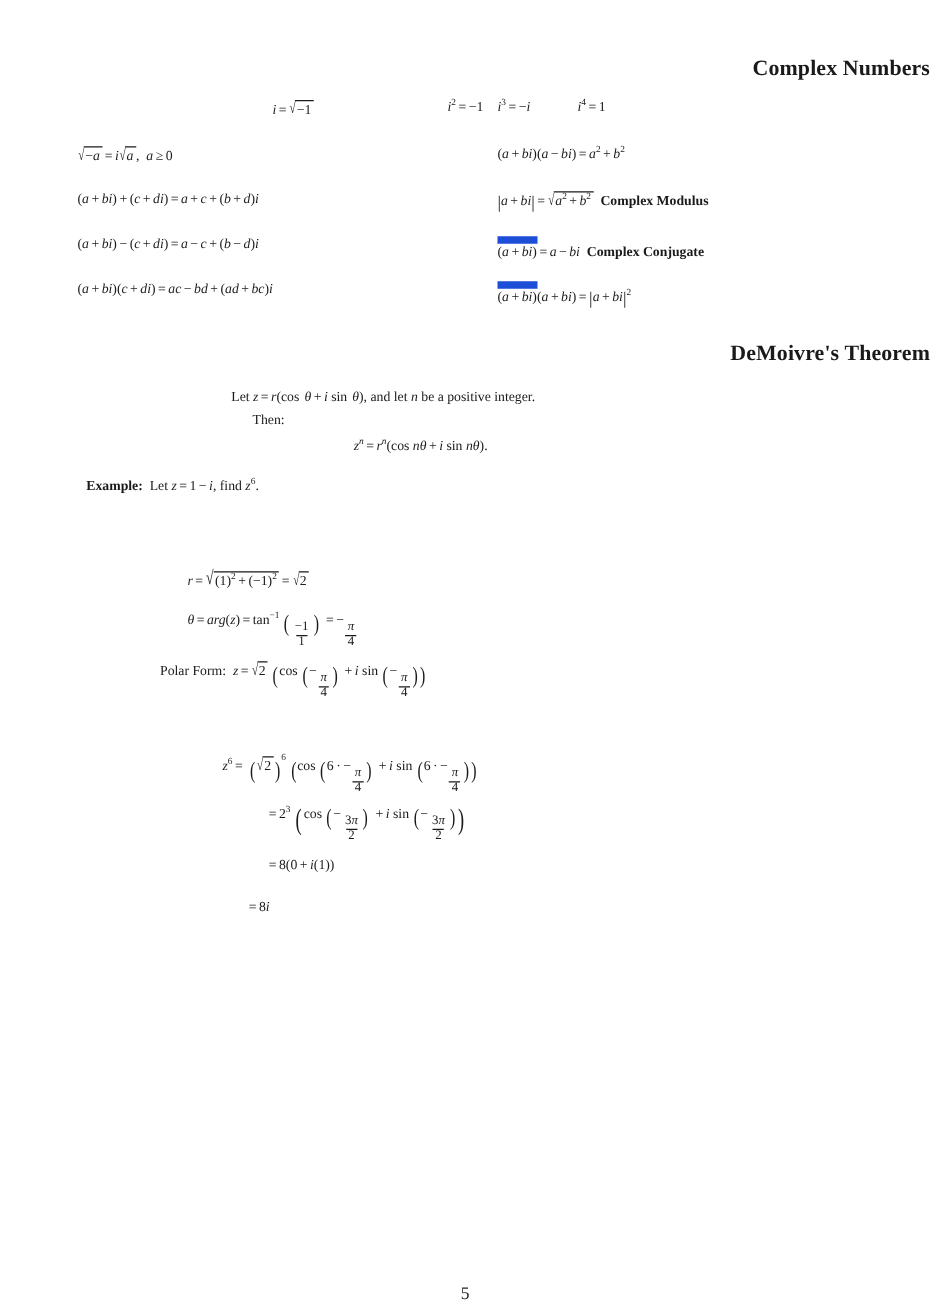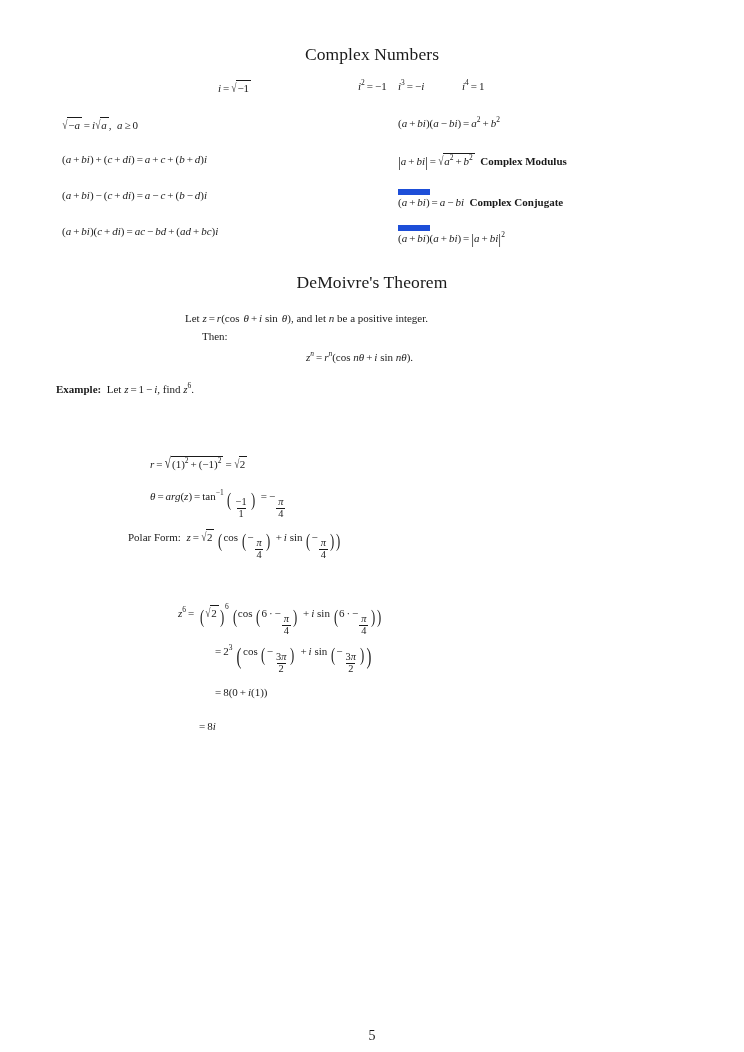--- a/index.html
+++ b/index.html
@@ -36,22 +36,22 @@
   .frac > .num { padding:0 0.18em; }
   .frac > .den { padding:0 0.18em; border-top:1px solid #1a1a1a; }
 
   
   .big { display:inline-block; font-size:1.7em; line-height:0.62; vertical-align:-0.30em; transform:scaleX(0.68); }
   .big2 { display:inline-block; font-size:2.15em; line-height:0.55; vertical-align:-0.40em; transform:scaleX(0.62); }
   .bigabs { display:inline-block; font-size:1.28em; line-height:0.82; vertical-align:-0.12em; }
 
   
   .h-title {
-    position:absolute; left:0; right:0; text-align:center;
-    font-weight:normal; font-size:17.5px; letter-spacing:0.1px;
+    position:absolute; left:0; right:0; text-align:right;
+    font-weight:bold; font-size:17.5px; letter-spacing:0.1px;
   }
 
   .blk { position:absolute; }
 
   .bold { font-weight:bold; }
 
   .pagenum {
     position:absolute; left:0; right:0; text-align:center;
     font-size:14px;
   }
@@ -108,25 +108,25 @@
     <span class="ovl">(<span class="it">a</span><span class="op">+</span><span class="it">bi</span>)</span>(<span class="it">a</span><span class="op">+</span><span class="it">bi</span>)<span class="op">=</span><span class="bigabs">|</span><span class="it">a</span><span class="op">+</span><span class="it">bi</span><span class="bigabs">|</span><sup class="e">2</sup>
   </div>
 
   <div class="h-title" style="top:272px;">DeMoivre's Theorem</div>
 
   <div class="blk m" style="left:185px; top:312px;">
     Let <span class="it">z</span><span class="op">=</span><span class="it">r</span>(<span class="up">cos</span><span class="thin"></span>&nbsp;<span class="it">θ</span><span class="op">+</span><span class="it">i</span><span class="up">&nbsp;sin</span><span class="thin"></span>&nbsp;<span class="it">θ</span>), and let <span class="it">n</span> be a positive integer.
   </div>
   <div class="blk m" style="left:202px; top:330px;">Then:</div>
 
-  <div class="blk m" style="left:283px; top:351px;margin-left:23px;">
+  <div class="blk m" style="left:283px; top:351px;">
     <span class="it">z</span><sup class="ei">n</sup><span class="op">=</span><span class="it">r</span><sup class="ei">n</sup>(<span class="up">cos</span>&nbsp;<span class="it">nθ</span><span class="op">+</span><span class="it">i</span><span class="up">&nbsp;sin</span>&nbsp;<span class="it">nθ</span>).
   </div>
 
-  <div class="blk m" style="left:56px; top:383px;">
+  <div class="blk m" style="left:69px; top:383px;">
     <span class="bold">Example:</span>
     &nbsp;Let <span class="it">z</span><span class="op">=</span>1<span class="op">−</span><span class="it">i</span>, find <span class="it">z</span><sup class="e">6</sup>.
   </div>
 
 
   <div class="blk m" style="left:150px; top:456px;">
     <span class="it">r</span><span class="op">=</span><span class="sqrt"><span class="rad" style="font-size:1.25em;">√</span><span class="bod">(1)<sup class="e">2</sup><span class="op">+</span>(−1)<sup class="e">2</sup></span></span><span class="op">=</span><span class="sqrt"><span class="rad">√</span><span class="bod">2</span></span>
   </div>
 
   <div class="blk m" style="left:150px; top:490px;">

